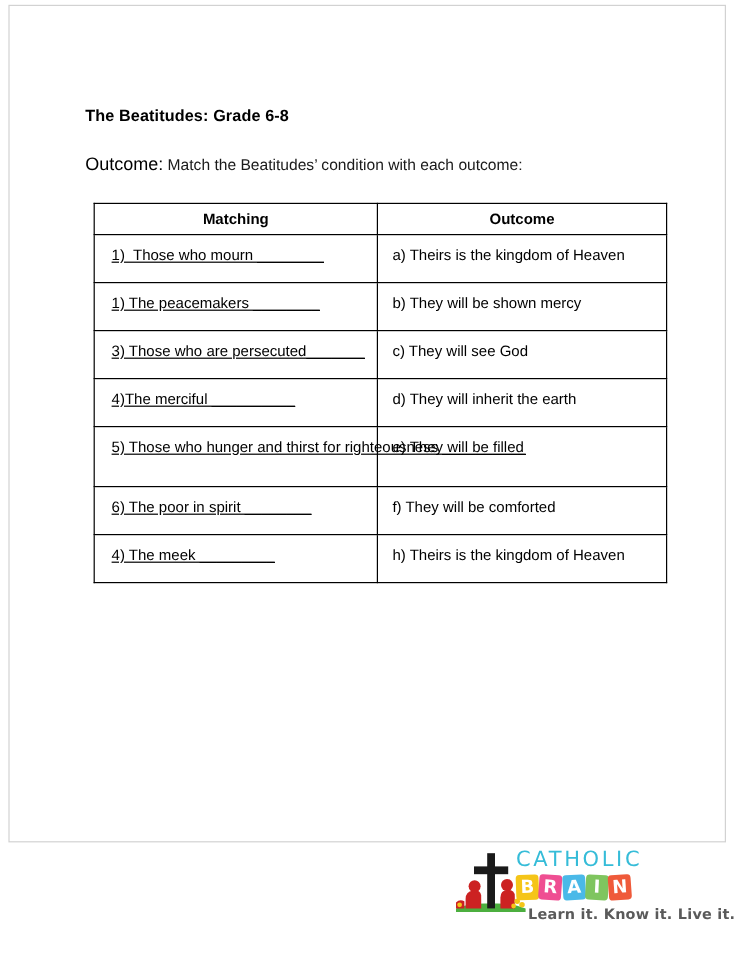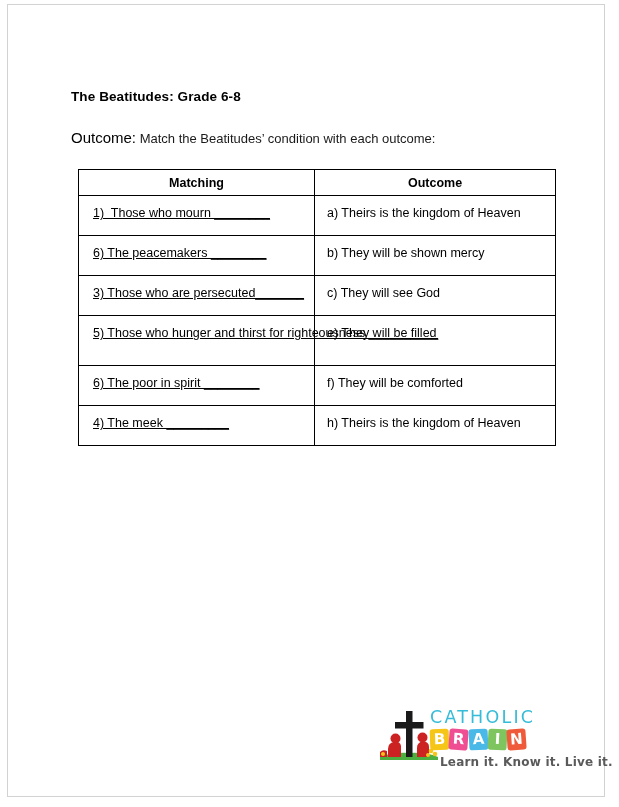--- a/index.html
+++ b/index.html
@@ -14,21 +14,21 @@
     font-family: "Liberation Sans", sans-serif;
     overflow: hidden;
   }
 
   
   .page-sheet {
     position: absolute;
     left: 7px;
     top: 4px;
     width: 598px;
-    height: 793px;
+    height: 698px;
     background: #ffffff;
     border: 1px solid #d2d2d2;
     box-sizing: border-box;
   }
 
   .content {
     position: absolute;
     left: 63px;
     top: 84px;
     width: 480px;
@@ -191,32 +191,40 @@
         <tr class="row-std">
           <td>
             <div class="cell cell-condition blank">1)  Those who mourn ________</div>
           </td>
           <td>
             <div class="cell cell-outcome">a)  Theirs is the kingdom of Heaven</div>
           </td>
         </tr>
         <tr class="row-std">
           <td>
-            <div class="cell cell-condition blank">6) The peacemakers ________</div>
+            <div class="cell cell-condition blank">1) The peacemakers ________</div>
           </td>
           <td>
             <div class="cell cell-outcome">b)   They will be shown mercy</div>
           </td>
         </tr>
         <tr class="row-std">
           <td>
             <div class="cell cell-condition blank">3) Those who are persecuted_______</div>
           </td>
           <td>
             <div class="cell cell-outcome">c) They will see God</div>
+          </td>
+        </tr>
+        <tr class="row-std">
+          <td>
+            <div class="cell cell-condition blank">4)The merciful __________</div>
+          </td>
+          <td>
+            <div class="cell cell-outcome">d) They will inherit the earth</div>
           </td>
         </tr>
         <tr class="row-tall">
           <td>
             <div class="cell cell-condition blank">5) Those who hunger and thirst for righteousness __________</div>
           </td>
           <td>
             <div class="cell cell-outcome">e)  They will be filled</div>
           </td>
         </tr>

